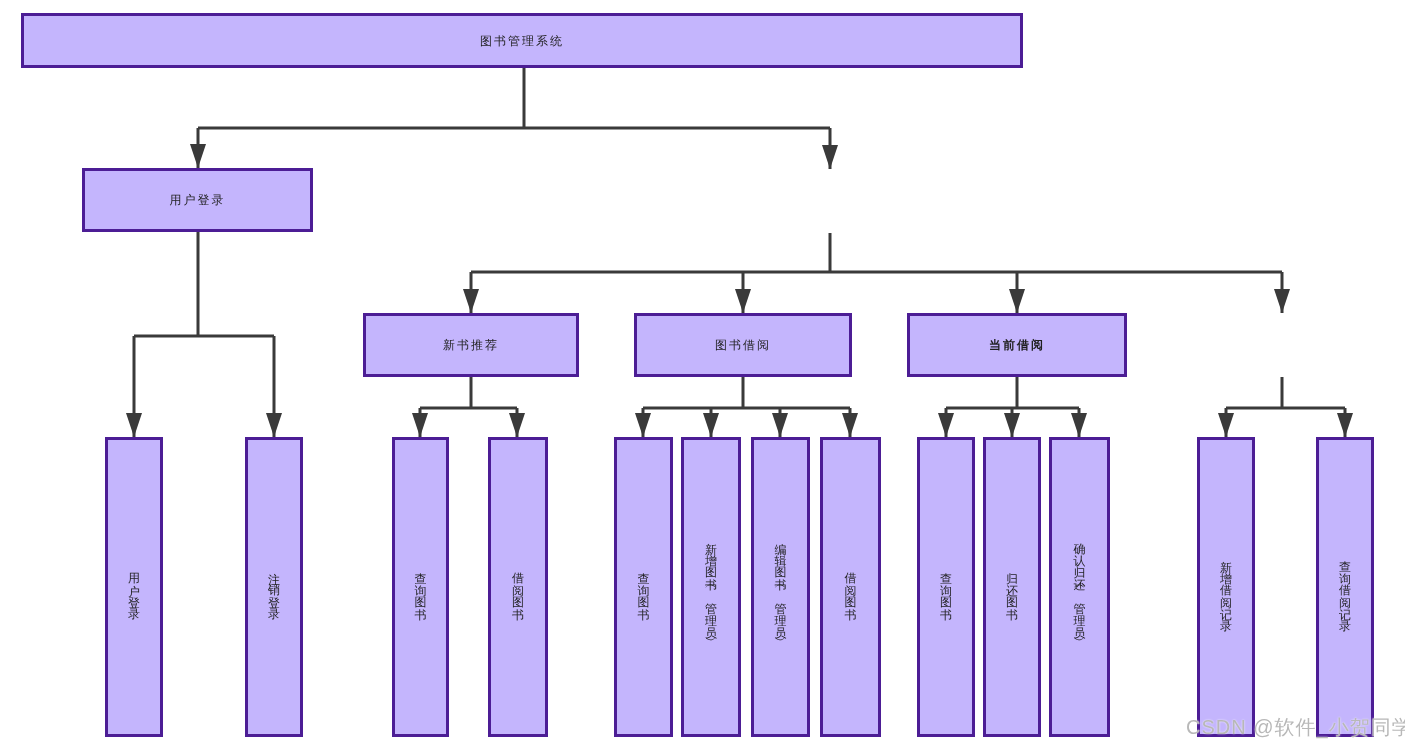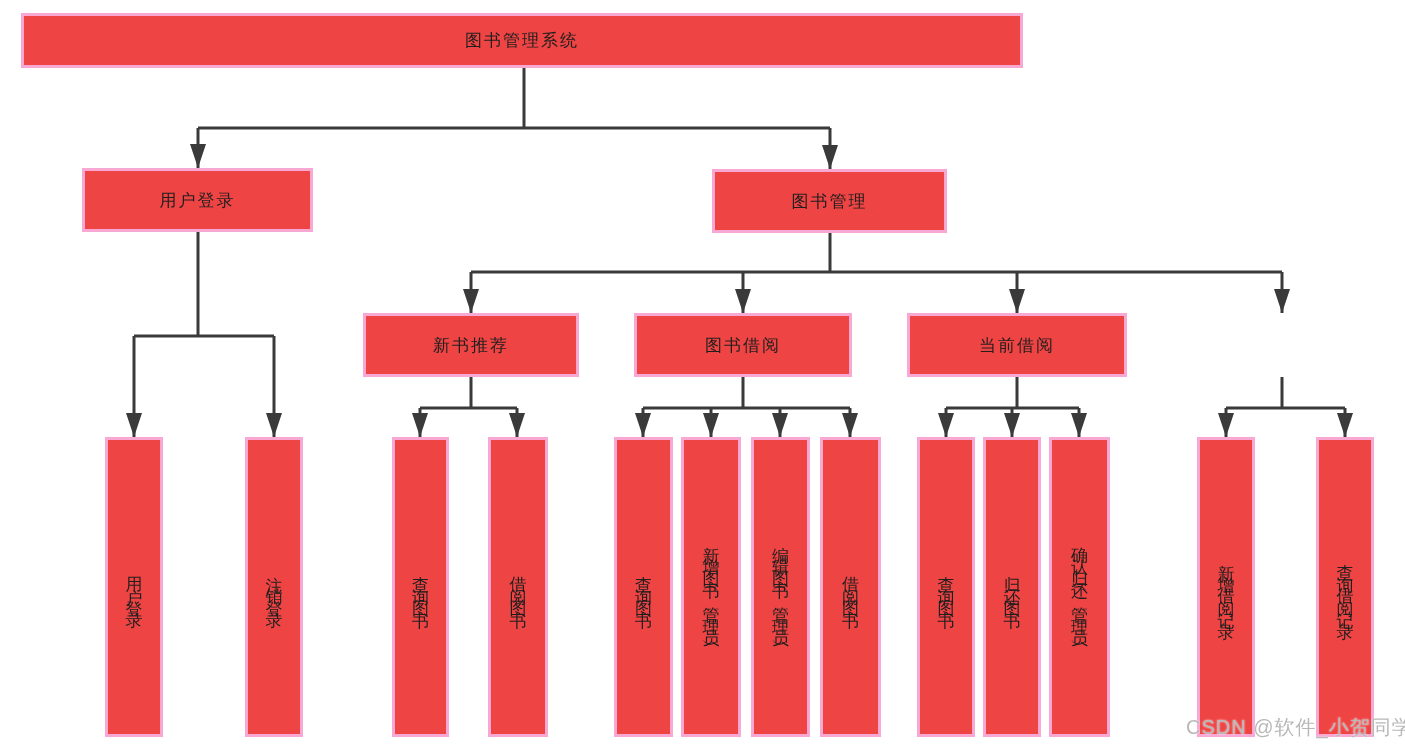--- a/index.html
+++ b/index.html
@@ -27,48 +27,48 @@
     stroke-width: 3;
     fill: none;
   }
   #connectors polygon {
     fill: #3a3a3a;
     stroke: none;
   }
   .box {
     position: absolute;
     box-sizing: border-box;
-    border: 3px solid #f9a8d4;
-    background: #ef4444;
+    border: 3px solid #4c1d95;
+    background: #c4b5fd;
     display: flex;
     align-items: center;
     justify-content: center;
     color: #1f1f1f;
-    font-size: 17px;
+    font-size: 12px;
     line-height: 1;
   }
   .box.h .label {
     letter-spacing: 2px;
     white-space: nowrap;
   }
   .box.v .label {
     writing-mode: vertical-rl;
     text-orientation: mixed;
     letter-spacing: 12px;
     white-space: nowrap;
   }
   
   .b-root            { left: 21px;   top: 13px;  width: 1002px; height: 55px; }
   
   .b-user-login      { left: 82px;   top: 168px; width: 231px;  height: 64px; }
   .b-book-mgmt       { left: 712px;  top: 169px; width: 235px;  height: 64px; }
   
   .b-new-book-rec    { left: 363px;  top: 313px; width: 216px;  height: 64px; }
   .b-book-borrow     { left: 634px;  top: 313px; width: 218px;  height: 64px; }
-  .b-current-borrow  { left: 907px;  top: 313px; width: 220px;  height: 64px; }
+  .b-current-borrow  { left: 907px;  top: 313px; width: 220px;  height: 64px; font-weight: bold; }
   .b-borrow-records  { left: 1172px; top: 313px; width: 221px;  height: 62px; }
   
   .leaf { top: 437px; height: 300px; }
   .b-leaf-user-login     { left: 105px;  width: 58px; }
   .b-leaf-logout         { left: 245px;  width: 58px; }
   .b-leaf-query-nbr      { left: 392px;  width: 57px; }
   .b-leaf-borrow-nbr     { left: 488px;  width: 60px; }
   .b-leaf-query-bb       { left: 614px;  width: 59px; }
   .b-leaf-add-book       { left: 681px;  width: 60px; }
   .b-leaf-edit-book      { left: 751px;  width: 59px; }
@@ -133,23 +133,20 @@
     <polygon points="1337,413 1353,413 1345,437"></polygon>
   </svg>
 
   <div class="box h b-root">
     <span class="label">图书管理系统</span>
   </div>
 
   <div class="box h b-user-login">
     <span class="label">用户登录</span>
   </div>
-  <div class="box h b-book-mgmt">
-    <span class="label">图书管理</span>
-  </div>
 
   <div class="box h b-book-borrow">
     <span class="label">图书借阅</span>
   </div>
   <div class="box h b-new-book-rec">
     <span class="label">新书推荐</span>
   </div>
   <div class="box h b-current-borrow">
     <span class="label">当前借阅</span>
   </div>

